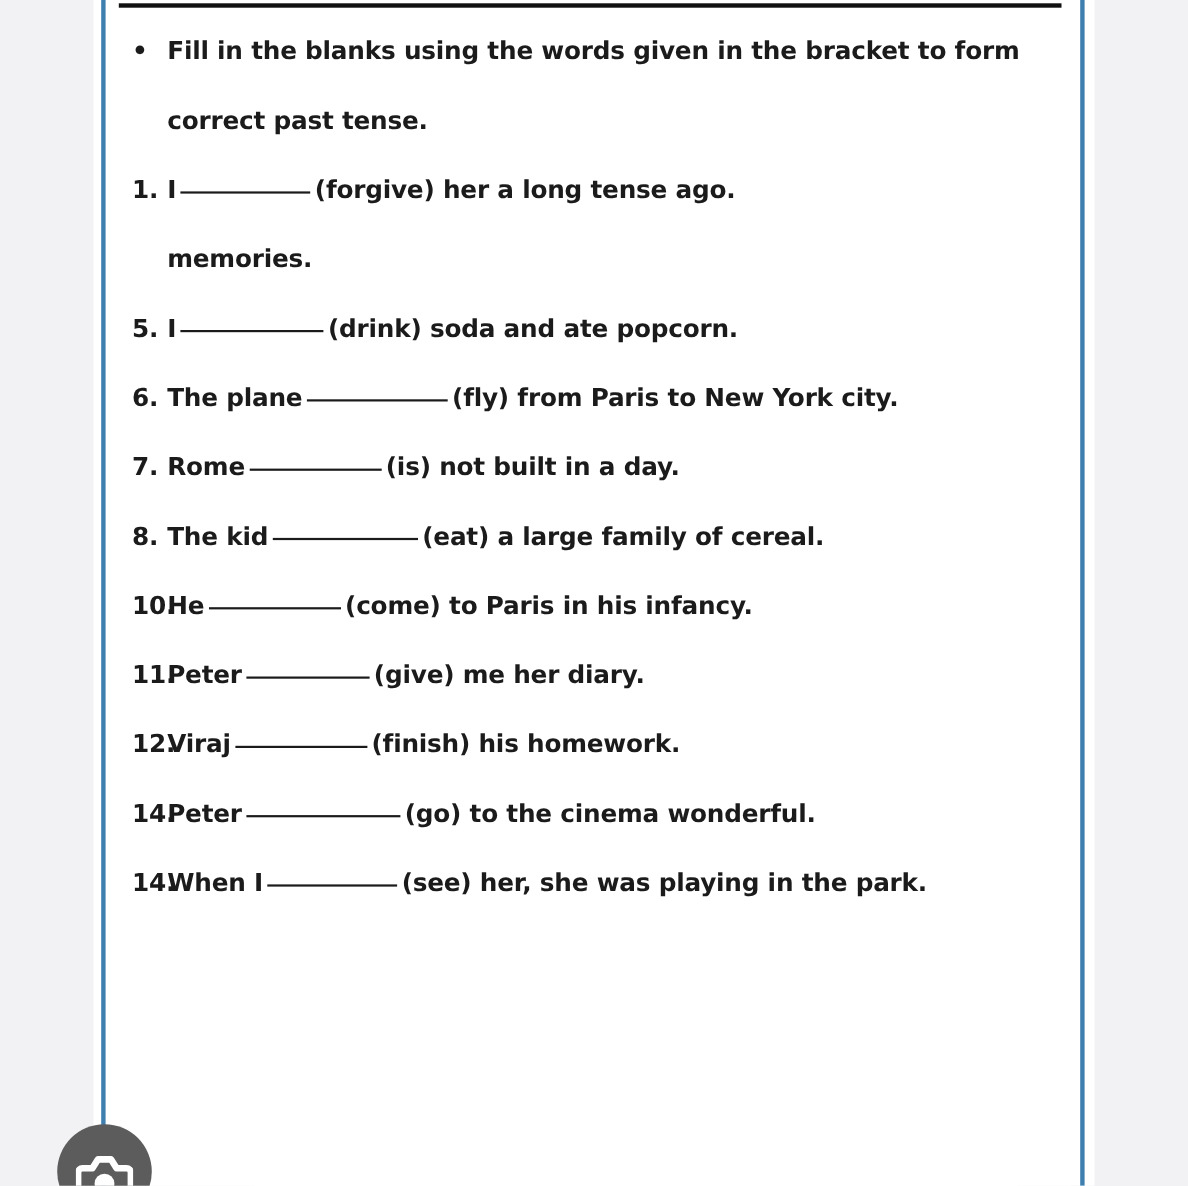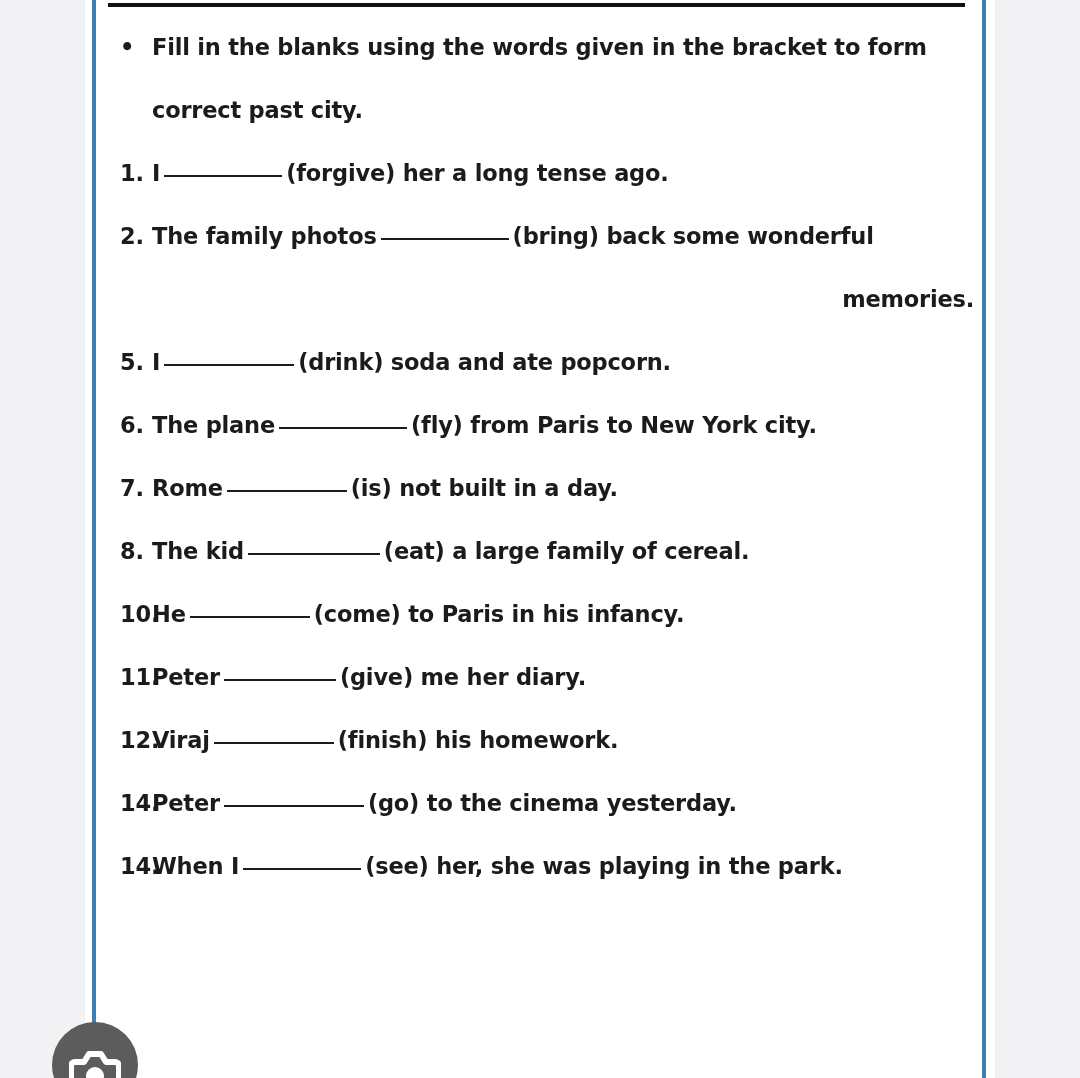--- a/index.html
+++ b/index.html
@@ -106,21 +106,20 @@
     display: inline-block;
     width: 46px;
     text-align: left;
     padding-left: 14px;
     box-sizing: border-box;
   }
   .item .stem { display: inline; }
   .item .cont {
     display: block;
     margin-left: 46px;
-    text-align: right;
   }
 
   
   .blank {
     display: inline-block;
     border-bottom: 2.6px solid #1b1b1b;
     vertical-align: 4px;
     margin: 0 4px;
   }
 
@@ -156,37 +155,36 @@
   <div id="top-rule"></div>
 
   <div id="doc-body">
 
     <div class="line instruction">
       <span class="bullet">•</span>
       <span class="itext">Fill in the blanks using the words given in the bracket to form</span>
     </div>
 
     <div class="line instruction">
-      <span class="itext">correct past city.</span>
+      <span class="itext">correct past tense.</span>
     </div>
 
     <div id="items">
         <div class="line item"><span class="num">1.</span><span class="stem">I</span><span class="blank" style="width: 118px;"></span><span class="after">(forgive) her a long tense ago.</span></div>
-        <div class="line item"><span class="num">2.</span><span class="stem">The family photos</span><span class="blank" style="width: 128px;"></span><span class="after">(bring) back some wonderful</span></div>
         <div class="line item">
           <span class="cont">memories.</span>
         </div>
         <div class="line item"><span class="num">5.</span><span class="stem">I</span><span class="blank" style="width: 130px;"></span><span class="after">(drink) soda and ate popcorn.</span></div>
         <div class="line item"><span class="num">6.</span><span class="stem">The plane</span><span class="blank" style="width: 128px;"></span><span class="after">(fly) from Paris to New York city.</span></div>
         <div class="line item"><span class="num">7.</span><span class="stem">Rome</span><span class="blank" style="width: 120px;"></span><span class="after">(is) not built in a day.</span></div>
         <div class="line item"><span class="num">8.</span><span class="stem">The kid</span><span class="blank" style="width: 132px;"></span><span class="after">(eat) a large family of cereal.</span></div>
         <div class="line item"><span class="num">10.</span><span class="stem">He</span><span class="blank" style="width: 120px;"></span><span class="after">(come) to Paris in his infancy.</span></div>
         <div class="line item"><span class="num">11.</span><span class="stem">Peter</span><span class="blank" style="width: 112px;"></span><span class="after">(give) me her diary.</span></div>
         <div class="line item"><span class="num">12.</span><span class="stem">Viraj</span><span class="blank" style="width: 120px;"></span><span class="after">(finish) his homework.</span></div>
-        <div class="line item"><span class="num">14.</span><span class="stem">Peter</span><span class="blank" style="width: 140px;"></span><span class="after">(go) to the cinema yesterday.</span></div>
+        <div class="line item"><span class="num">14.</span><span class="stem">Peter</span><span class="blank" style="width: 140px;"></span><span class="after">(go) to the cinema wonderful.</span></div>
         <div class="line item"><span class="num">14.</span><span class="stem">When I</span><span class="blank" style="width: 118px;"></span><span class="after">(see) her, she was playing in the park.</span></div>
       </div>
 
   </div>
 
   <div id="cam-badge">
     <svg width="52" height="46" viewBox="0 0 52 46" aria-hidden="true">
       <path d="M6 14 H15 L20 6 H32 L37 14 H46 A4 4 0 0 1 50 18 V40 A4 4 0 0 1 46 44 H6 A4 4 0 0 1 2 40 V18 A4 4 0 0 1 6 14 Z" fill="none" stroke="#ffffff" stroke-width="6" stroke-linejoin="round"></path>
       <circle cx="26" cy="28" r="9" fill="#ffffff"></circle>
     </svg>

